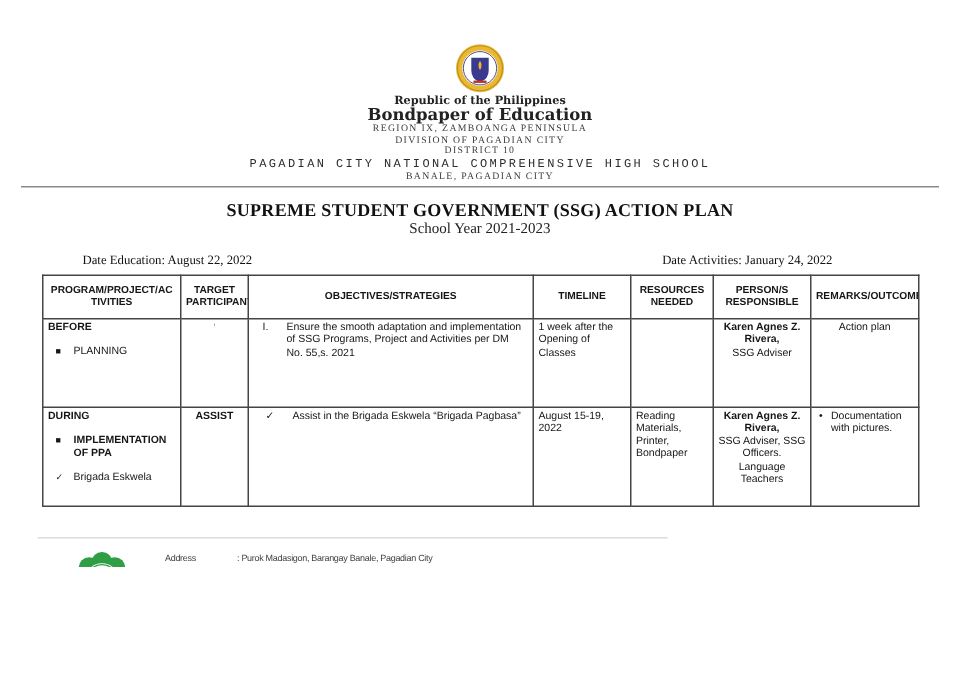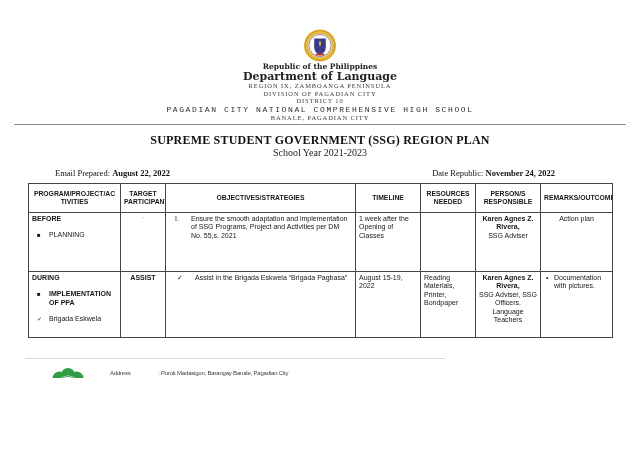--- a/index.html
+++ b/index.html
@@ -38,21 +38,21 @@
     text-align:center; font-family:"Liberation Serif", serif;
     font-size:10px; line-height:11px; color:#222;
   }
 
   
   .dates-row {
     margin-top:10px; display:flex; justify-content:space-between;
     padding:0 85px 0 55px; font-family:"Liberation Serif", serif;
     font-size:8.5px; line-height:11px; color:#111;
   }
-  .dates-row b { font-weight:bold; }
+  .dates-row b { font-weight:normal; }
 
   
   table.plan {
     border-collapse:collapse; table-layout:fixed;
     margin:4px 0 0 28px; width:584px; color:#161616;
   }
   table.plan th, table.plan td {
     border:1px solid #454545; padding:2px 3px;
     font-size:7px; line-height:8.5px; vertical-align:top;
     overflow:hidden;
@@ -103,40 +103,40 @@
         <circle cx="17" cy="16.5" r="16" fill="#e9b935"></circle>
         <circle cx="17" cy="16.5" r="15" fill="none" stroke="#bd8f1f" stroke-width="0.8"></circle>
         <circle cx="17" cy="16.5" r="11.8" fill="#ffffff"></circle>
         <circle cx="17" cy="16.5" r="11.1" fill="none" stroke="#39398e" stroke-width="0.6"></circle>
         <path d="M11.2 9.5 h11.6 v8.5 q0 5.8 -5.8 7.8 q-5.8 -2 -5.8 -7.8 z" fill="#39398e"></path>
         <path d="M17 11.5 q2.1 3 0 6.2 q-2.1 -3.2 0 -6.2" fill="#e9b935"></path>
         <rect x="12.5" y="24.6" width="9" height="1.8" rx="0.9" fill="#c0392b"></rect>
       </svg>
     </span>
     <div class="h-republic">Republic of the Philippines</div>
-    <div class="h-dept">Department of Language</div>
+    <div class="h-dept">Bondpaper of Education</div>
     <div class="h-small">REGION IX, ZAMBOANGA PENINSULA</div>
     <div class="h-small">DIVISION OF PAGADIAN CITY</div>
     <div class="h-small">DISTRICT 10</div>
     <div class="h-school">PAGADIAN CITY NATIONAL COMPREHENSIVE HIGH SCHOOL</div>
     <div class="h-small">BANALE, PAGADIAN CITY</div>
   </div>
   <div class="hdr-divider"></div>
 
-  <div class="doc-title">SUPREME STUDENT GOVERNMENT (SSG) REGION PLAN</div>
+  <div class="doc-title">SUPREME STUDENT GOVERNMENT (SSG) ACTION PLAN</div>
   <div class="doc-subtitle">School Year 2021-2023</div>
 
   <div class="dates-row">
     <div>
-      <span>Email Prepared:</span>
+      <span>Date Education:</span>
       <b>August 22, 2022</b>
     </div>
     <div>
-      <span>Date Republic:</span>
-      <b>November 24, 2022</b>
+      <span>Date Activities:</span>
+      <b>January 24, 2022</b>
     </div>
   </div>
 
   <table class="plan">
     <colgroup>
       <col style="width:92px">
         <col style="width:45px">
         <col style="width:190px">
       <col style="width:65px">
         <col style="width:55px">

